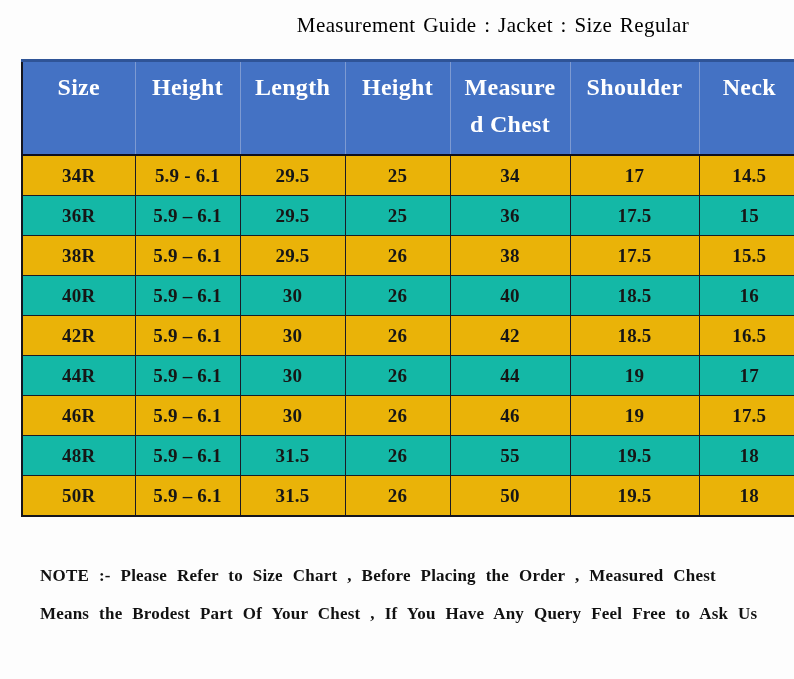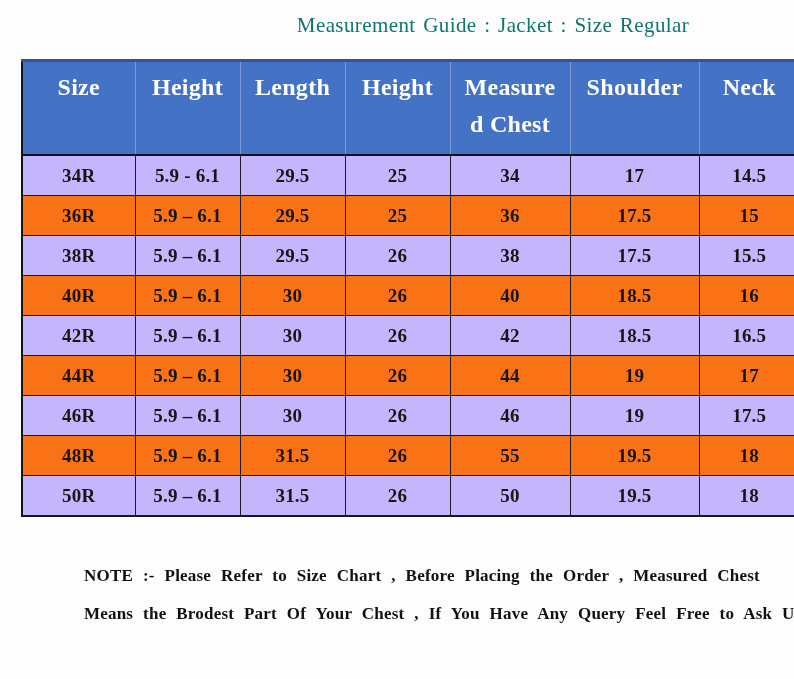--- a/index.html
+++ b/index.html
@@ -18,21 +18,21 @@
     padding-top: 10px;
     padding-left: 192px;
     text-align: center;
     line-height: 30px;
   }
   .title-bar span {
     font-size: 21px;
     font-weight: 400;
     letter-spacing: 0.4px;
     word-spacing: 2px;
-    color: #0f766e;
+    color: #000000;
   }
   table.size-table {
     border-collapse: collapse;
     table-layout: fixed;
     width: 778px;
     margin: 17px 0 0 21px;
     border: 2px solid #15151d;
   }
   table.size-table thead th {
     background: #4472c4;
@@ -55,34 +55,33 @@
   table.size-table tbody td {
     border: 1px solid #1b1b24;
     font-weight: bold;
     font-size: 19px;
     text-align: center;
     vertical-align: middle;
     height: 37px;
     color: #161616;
     letter-spacing: 0.2px;
   }
-  tr.shaded td { background: #c4b5fd; }
-  tr.plain  td { background: #f97316; }
+  tr.shaded td { background: #eab308; }
+  tr.plain  td { background: #14b8a6; }
   .note {
     margin: 40px 0 0 40px;
     font-weight: bold;
     font-size: 17px;
     color: #111111;
   }
   .note .note-line {
     line-height: 38px;
     word-spacing: 5.5px;
     letter-spacing: 0.2px;
     white-space: nowrap;
-    margin-left: 44px;
   }
 </style>
 </head>
 <body>
 
 <div class="title-bar">
   <span>Measurement Guide : Jacket : Size Regular</span>
 </div>
 
 <table class="size-table">

